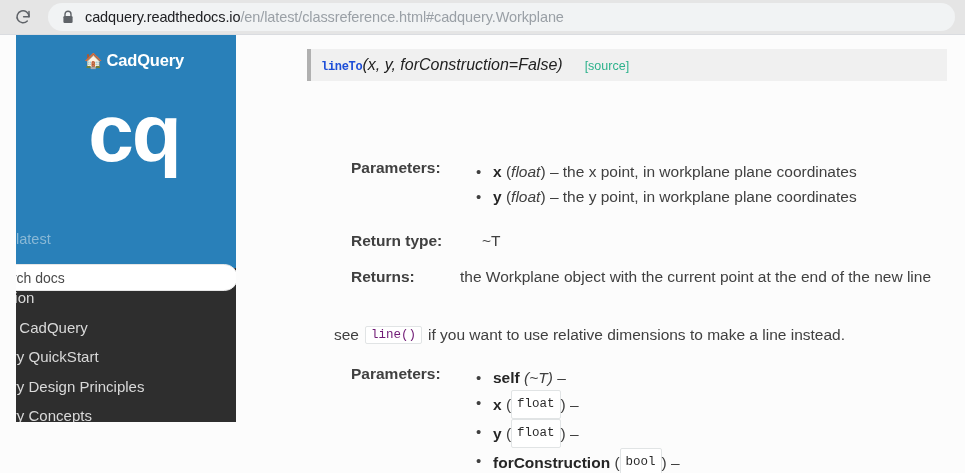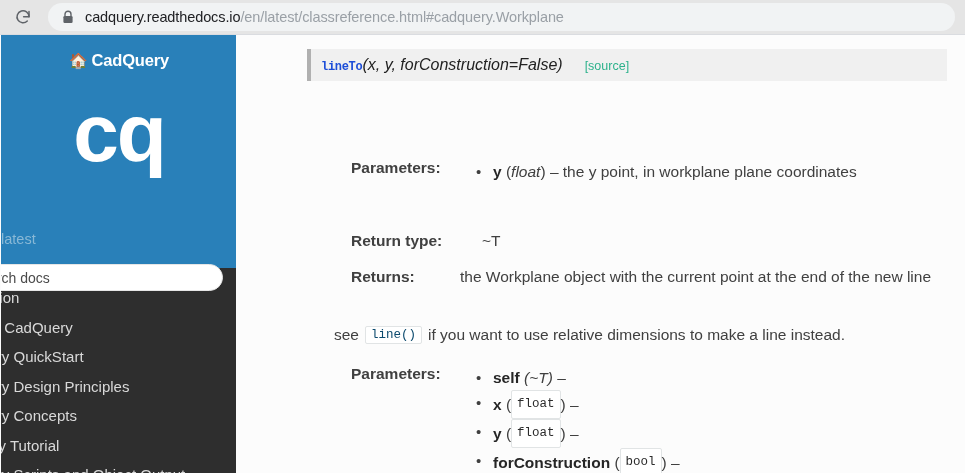--- a/index.html
+++ b/index.html
@@ -48,22 +48,22 @@
 
   
   #page {
     position: absolute; left: 0; top: 35px;
     width: 965px; height: 438px;
     background: #fcfcfc;
   }
 
   
   #sidebar {
-    position: absolute; left: 1px; top: 0;
-    width: 236px; height: 438px;
+    position: absolute; left: 16px; top: 0;
+    width: 236px; height: 387px;
     background: #2e2e2e;
     overflow: hidden;
   }
   #sidebar-head {
     position: absolute; left: 0; top: 0;
     width: 236px; height: 233px;
     background: #2980b9;
   }
   #brand {
     position: absolute; left: 0; top: 16px;
@@ -240,21 +240,21 @@
     font-family: "Liberation Mono", monospace;
     font-size: 12.5px;
     background: #ffffff;
     border: 1px solid #e1e4e5;
     border-radius: 2px;
     padding: 1px 5px;
     color: #e74c3c;
     white-space: nowrap;
   }
   code.inline.codeblk { color: #2b2b2b; }
-  #see-para code.inline { margin: 0 6px; color: #0c4a6e; }
+  #see-para code.inline { margin: 0 6px; color: #701a75; }
 </style>
 </head>
 <body>
 
 <div id="browser-bar">
 
   <div id="reload-btn">
     <span>
       <svg width="18" height="18" viewBox="0 0 24 24" fill="none" stroke="#5f6368" stroke-width="2" stroke-linecap="round">
         <path d="M20 11.5a8 8 0 1 0-2.3 5.9"></path>
@@ -304,20 +304,24 @@
 
   <div id="content">
 
     <div id="sig"><span class="fname">lineTo</span><span class="sigparams">(x, y, forConstruction=False)</span><a id="source-link">[source]</a></div>
 
 
     <div class="field" id="params1">
       <div class="field-label">Parameters:</div>
       <div class="field-body">
         <ul>
+          <li><span class="pname">x</span>
+            (<span class="ptype-it">float</span>)
+            <span class="dash">–</span>
+            <span>the x point, in workplane plane coordinates</span></li>
           <li><span class="pname">y</span>
             (<span class="ptype-it">float</span>)
             <span class="dash">–</span>
             <span>the y point, in workplane plane coordinates</span></li>
         </ul>
       </div>
     </div>
 
     <div class="field" id="rettype">
       <div class="field-label">Return type:</div>

